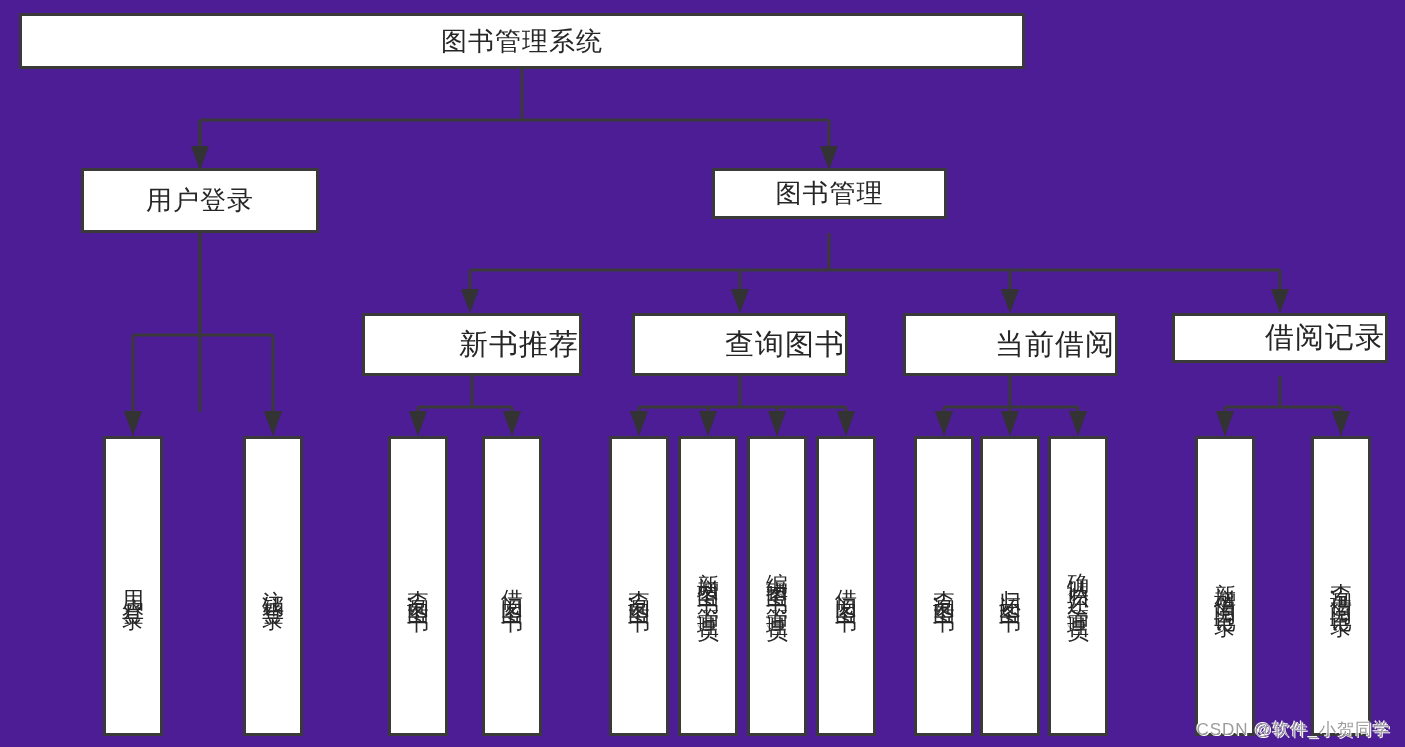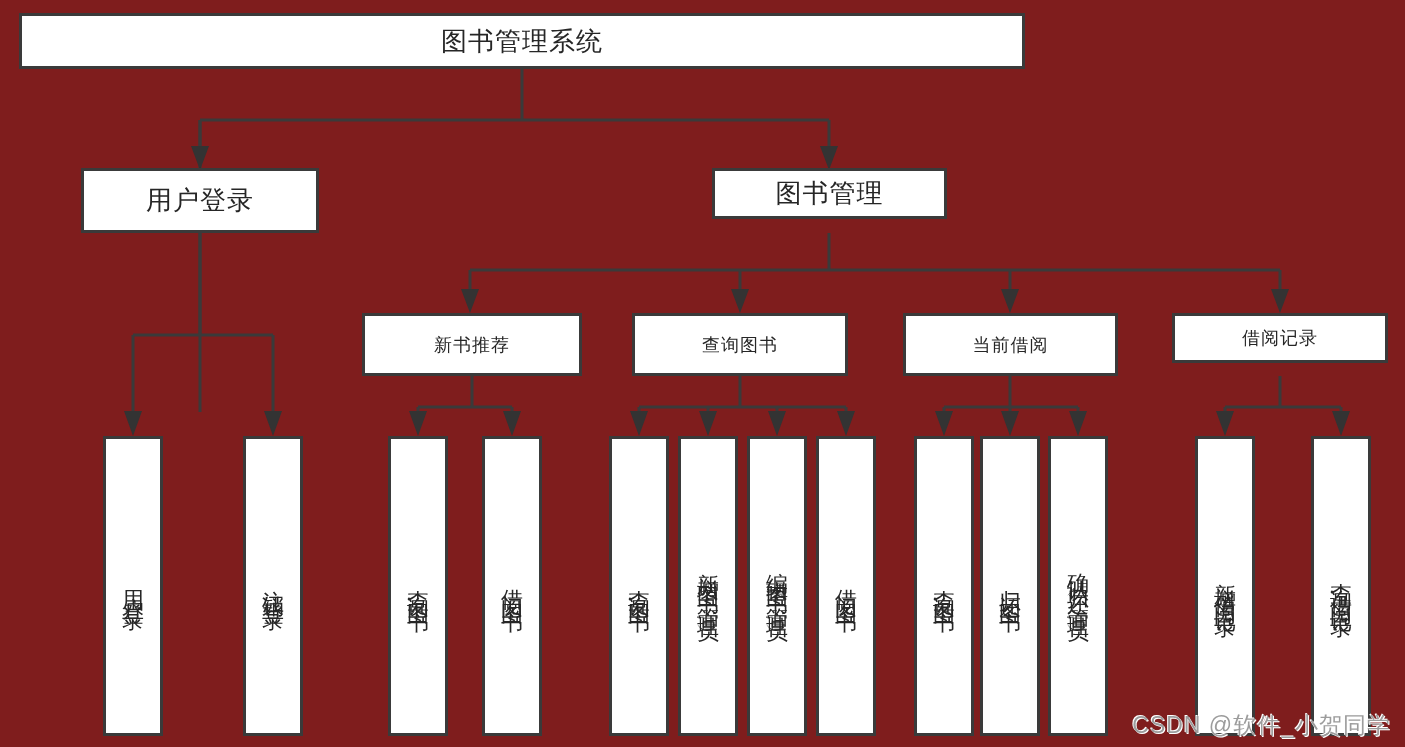--- a/index.html
+++ b/index.html
@@ -5,21 +5,21 @@
   html, body {
     margin: 0;
     padding: 0;
     background: #ffffff;
     font-family: "Liberation Sans", sans-serif;
   }
   #stage {
     position: relative;
     width: 1405px;
     height: 747px;
-    background: #7f1d1d;
+    background: #4c1d95;
     overflow: hidden;
   }
   #connectors {
     position: absolute;
     left: 0; top: 0;
     width: 1405px;
     height: 747px;
     pointer-events: none;
   }
   .box {
@@ -28,21 +28,21 @@
     background: #ffffff;
     border: 3px solid #3a3a3a;
     display: flex;
     align-items: center;
     justify-content: center;
     color: #262626;
     font-size: 26px;
     letter-spacing: 1px;
     white-space: nowrap;
   }
-  .lvl3 { font-size: 18px; }
+  .lvl3 { font-size: 29px; justify-content: flex-end; }
   .vbox {
     position: absolute;
     box-sizing: border-box;
     top: 436px;
     width: 60px;
     height: 300px;
     background: #ffffff;
     border: 3px solid #3a3a3a;
     display: flex;
     align-items: center;
@@ -54,21 +54,21 @@
     text-orientation: mixed;
     font-size: 22px;
     letter-spacing: 7px;
     line-height: 1;
     white-space: nowrap;
   }
   .watermark {
     position: absolute;
     right: 14px;
     bottom: 6px;
-    font-size: 23px;
+    font-size: 17px;
     color: #9c9c9c;
     letter-spacing: 1px;
     text-shadow: 1px 1px 0 #ffffff, -1px -1px 0 #ffffff;
     white-space: nowrap;
   }
   .cline { stroke: #3a3a3a; stroke-width: 3; fill: none; }
   .ahead { fill: #333333; stroke: none; }
 </style>
 </head>
 <body>

